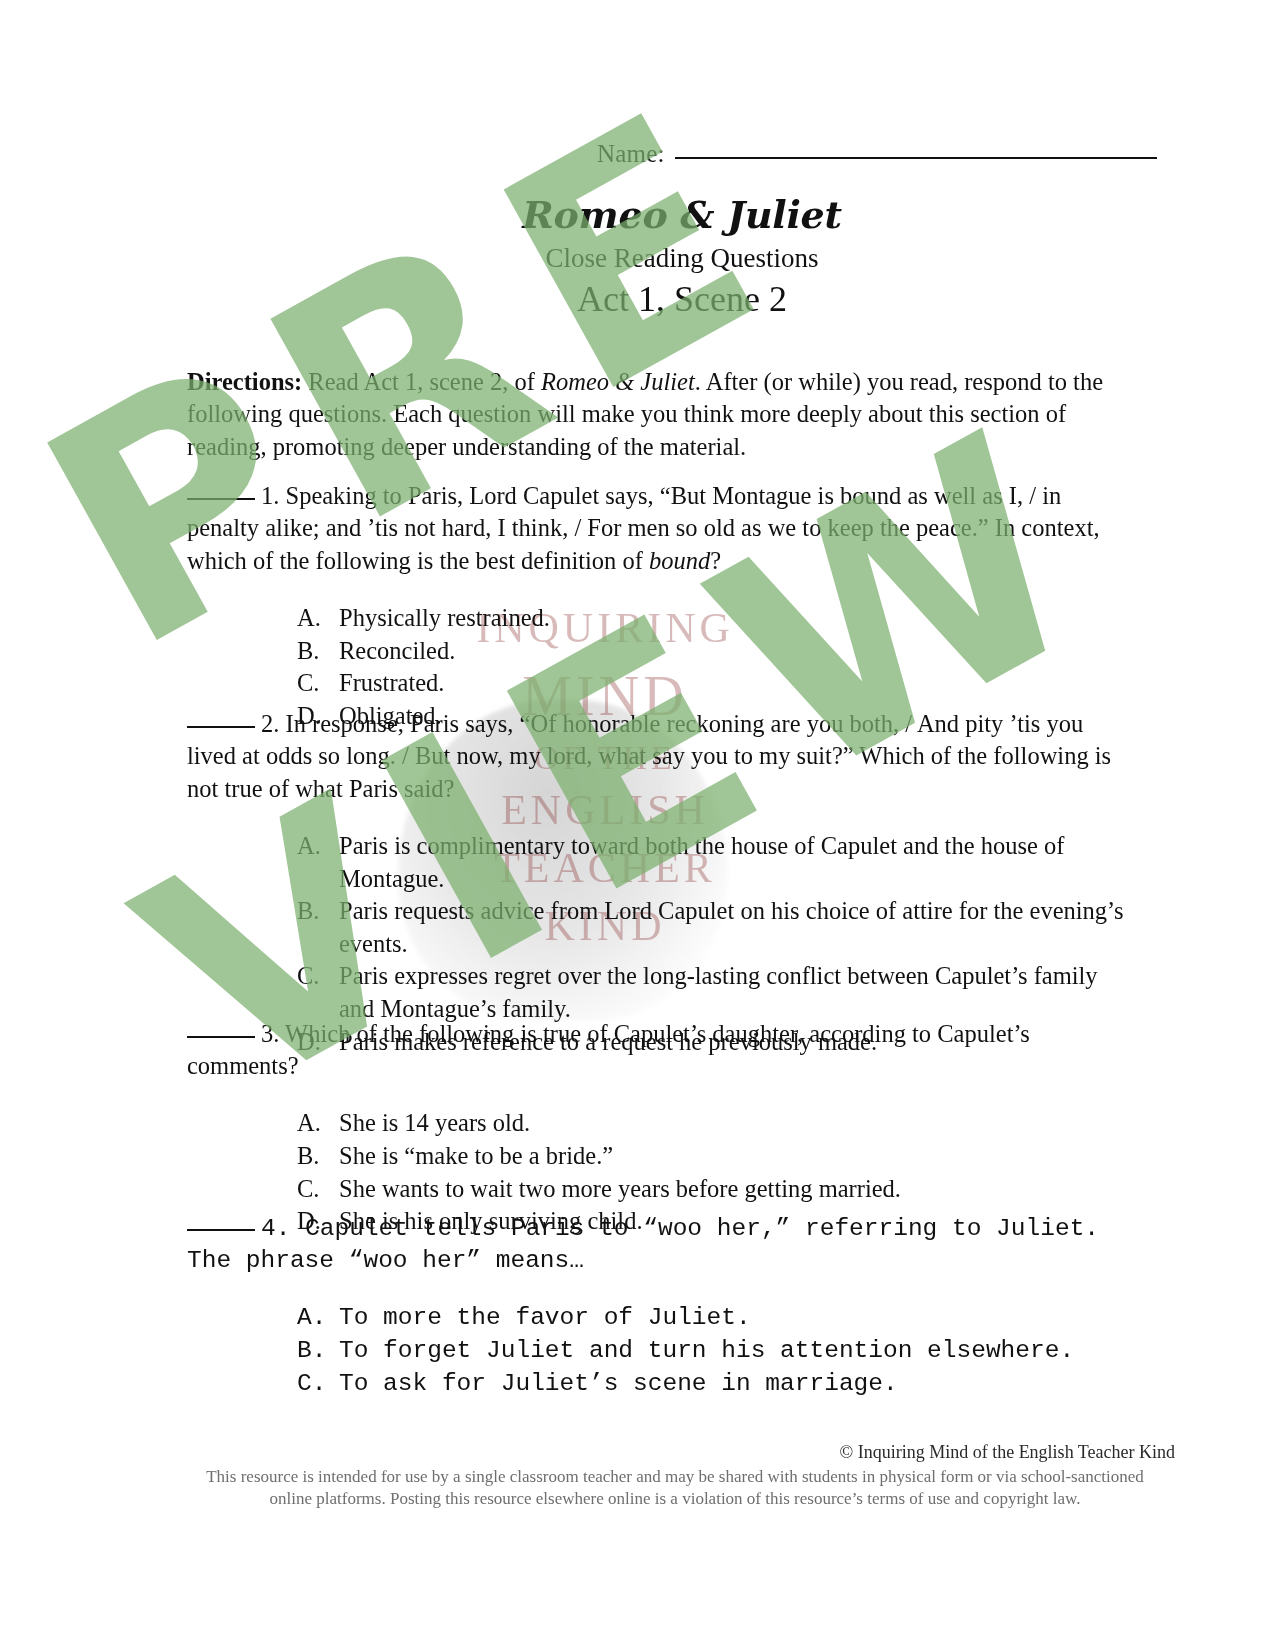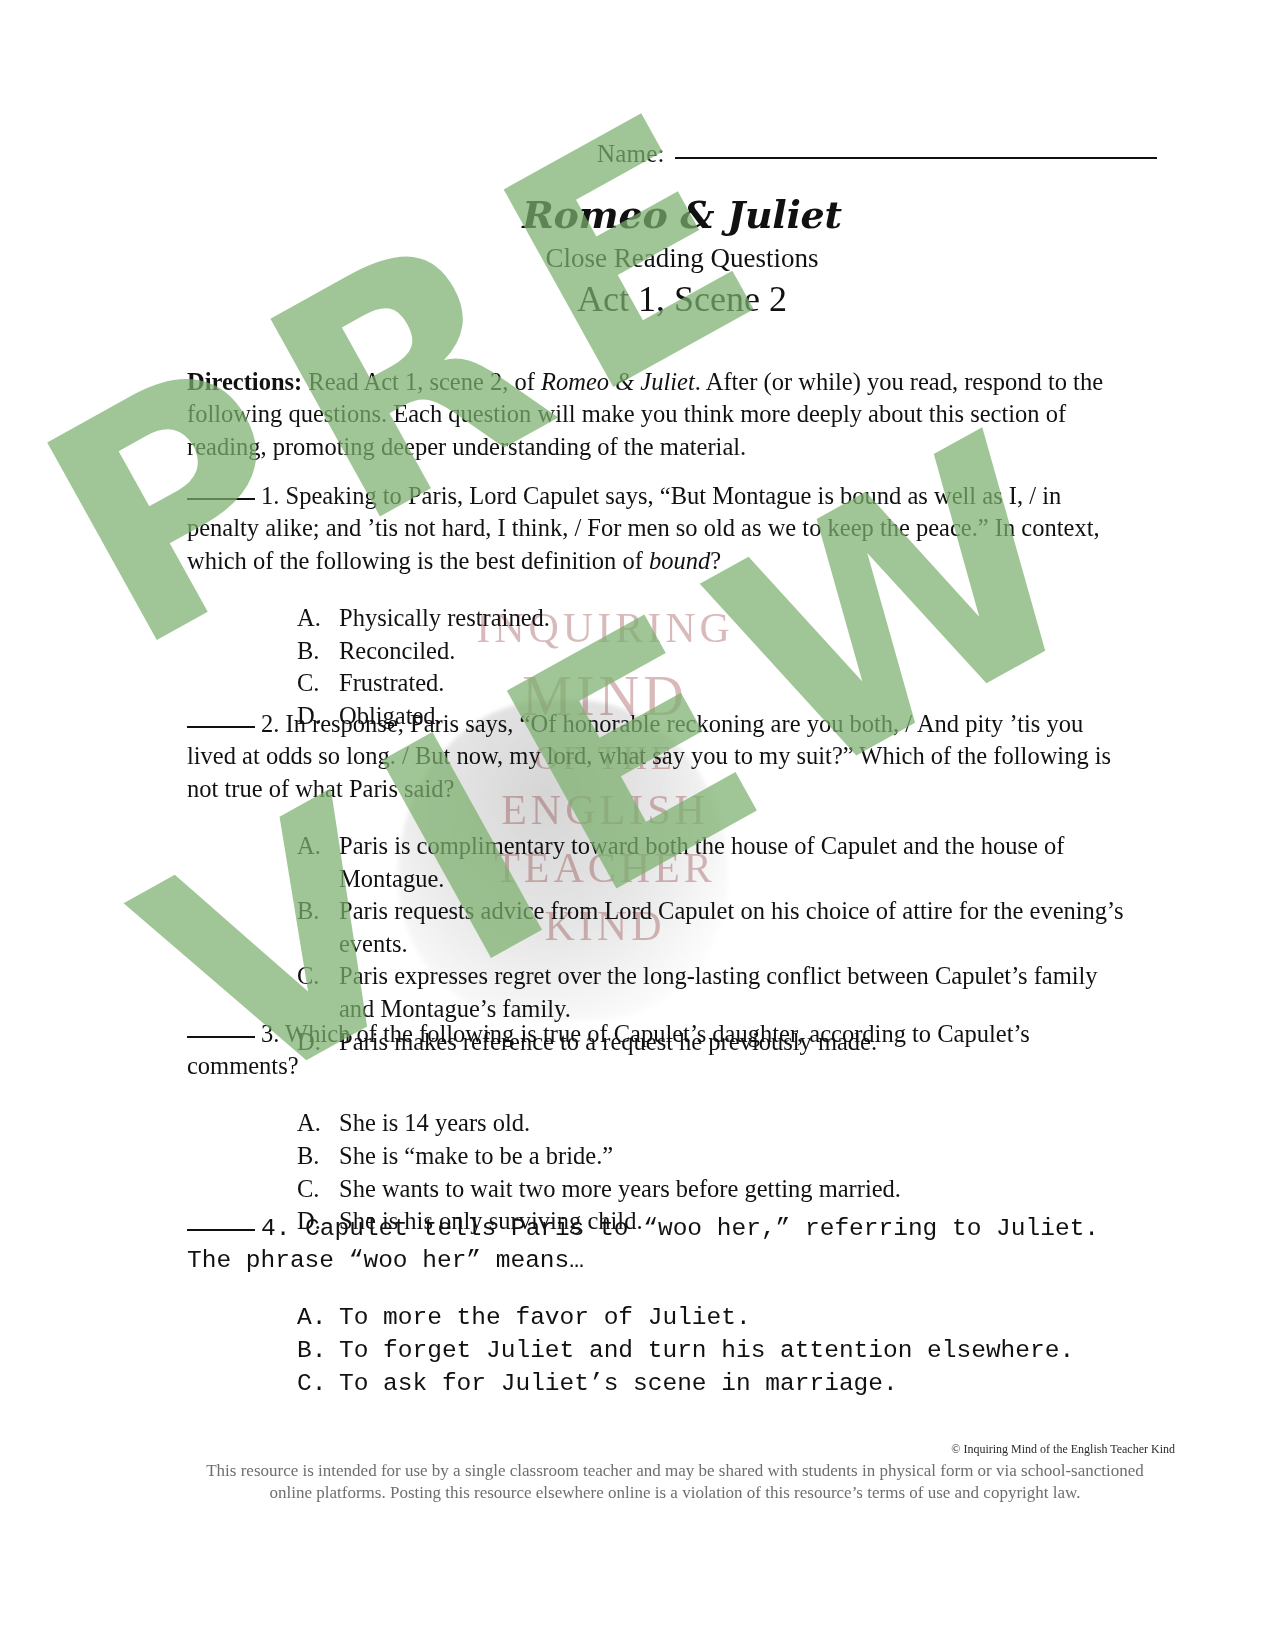--- a/index.html
+++ b/index.html
@@ -147,21 +147,21 @@
   
   .footer {
     position: absolute;
     left: 0;
     top: 1442px;
     width: 990px;
     z-index: 6;
   }
   .footer-credit {
     text-align: right;
-    font-size: 12px;
+    font-size: 18px;
     color: #2a2a2a;
     margin: 0 0 3px 0;
     padding-right: 2px;
   }
   .footer-terms {
     text-align: center;
     font-size: 17px;
     color: #6e6e6e;
     line-height: 1.32;
     margin: 0;

